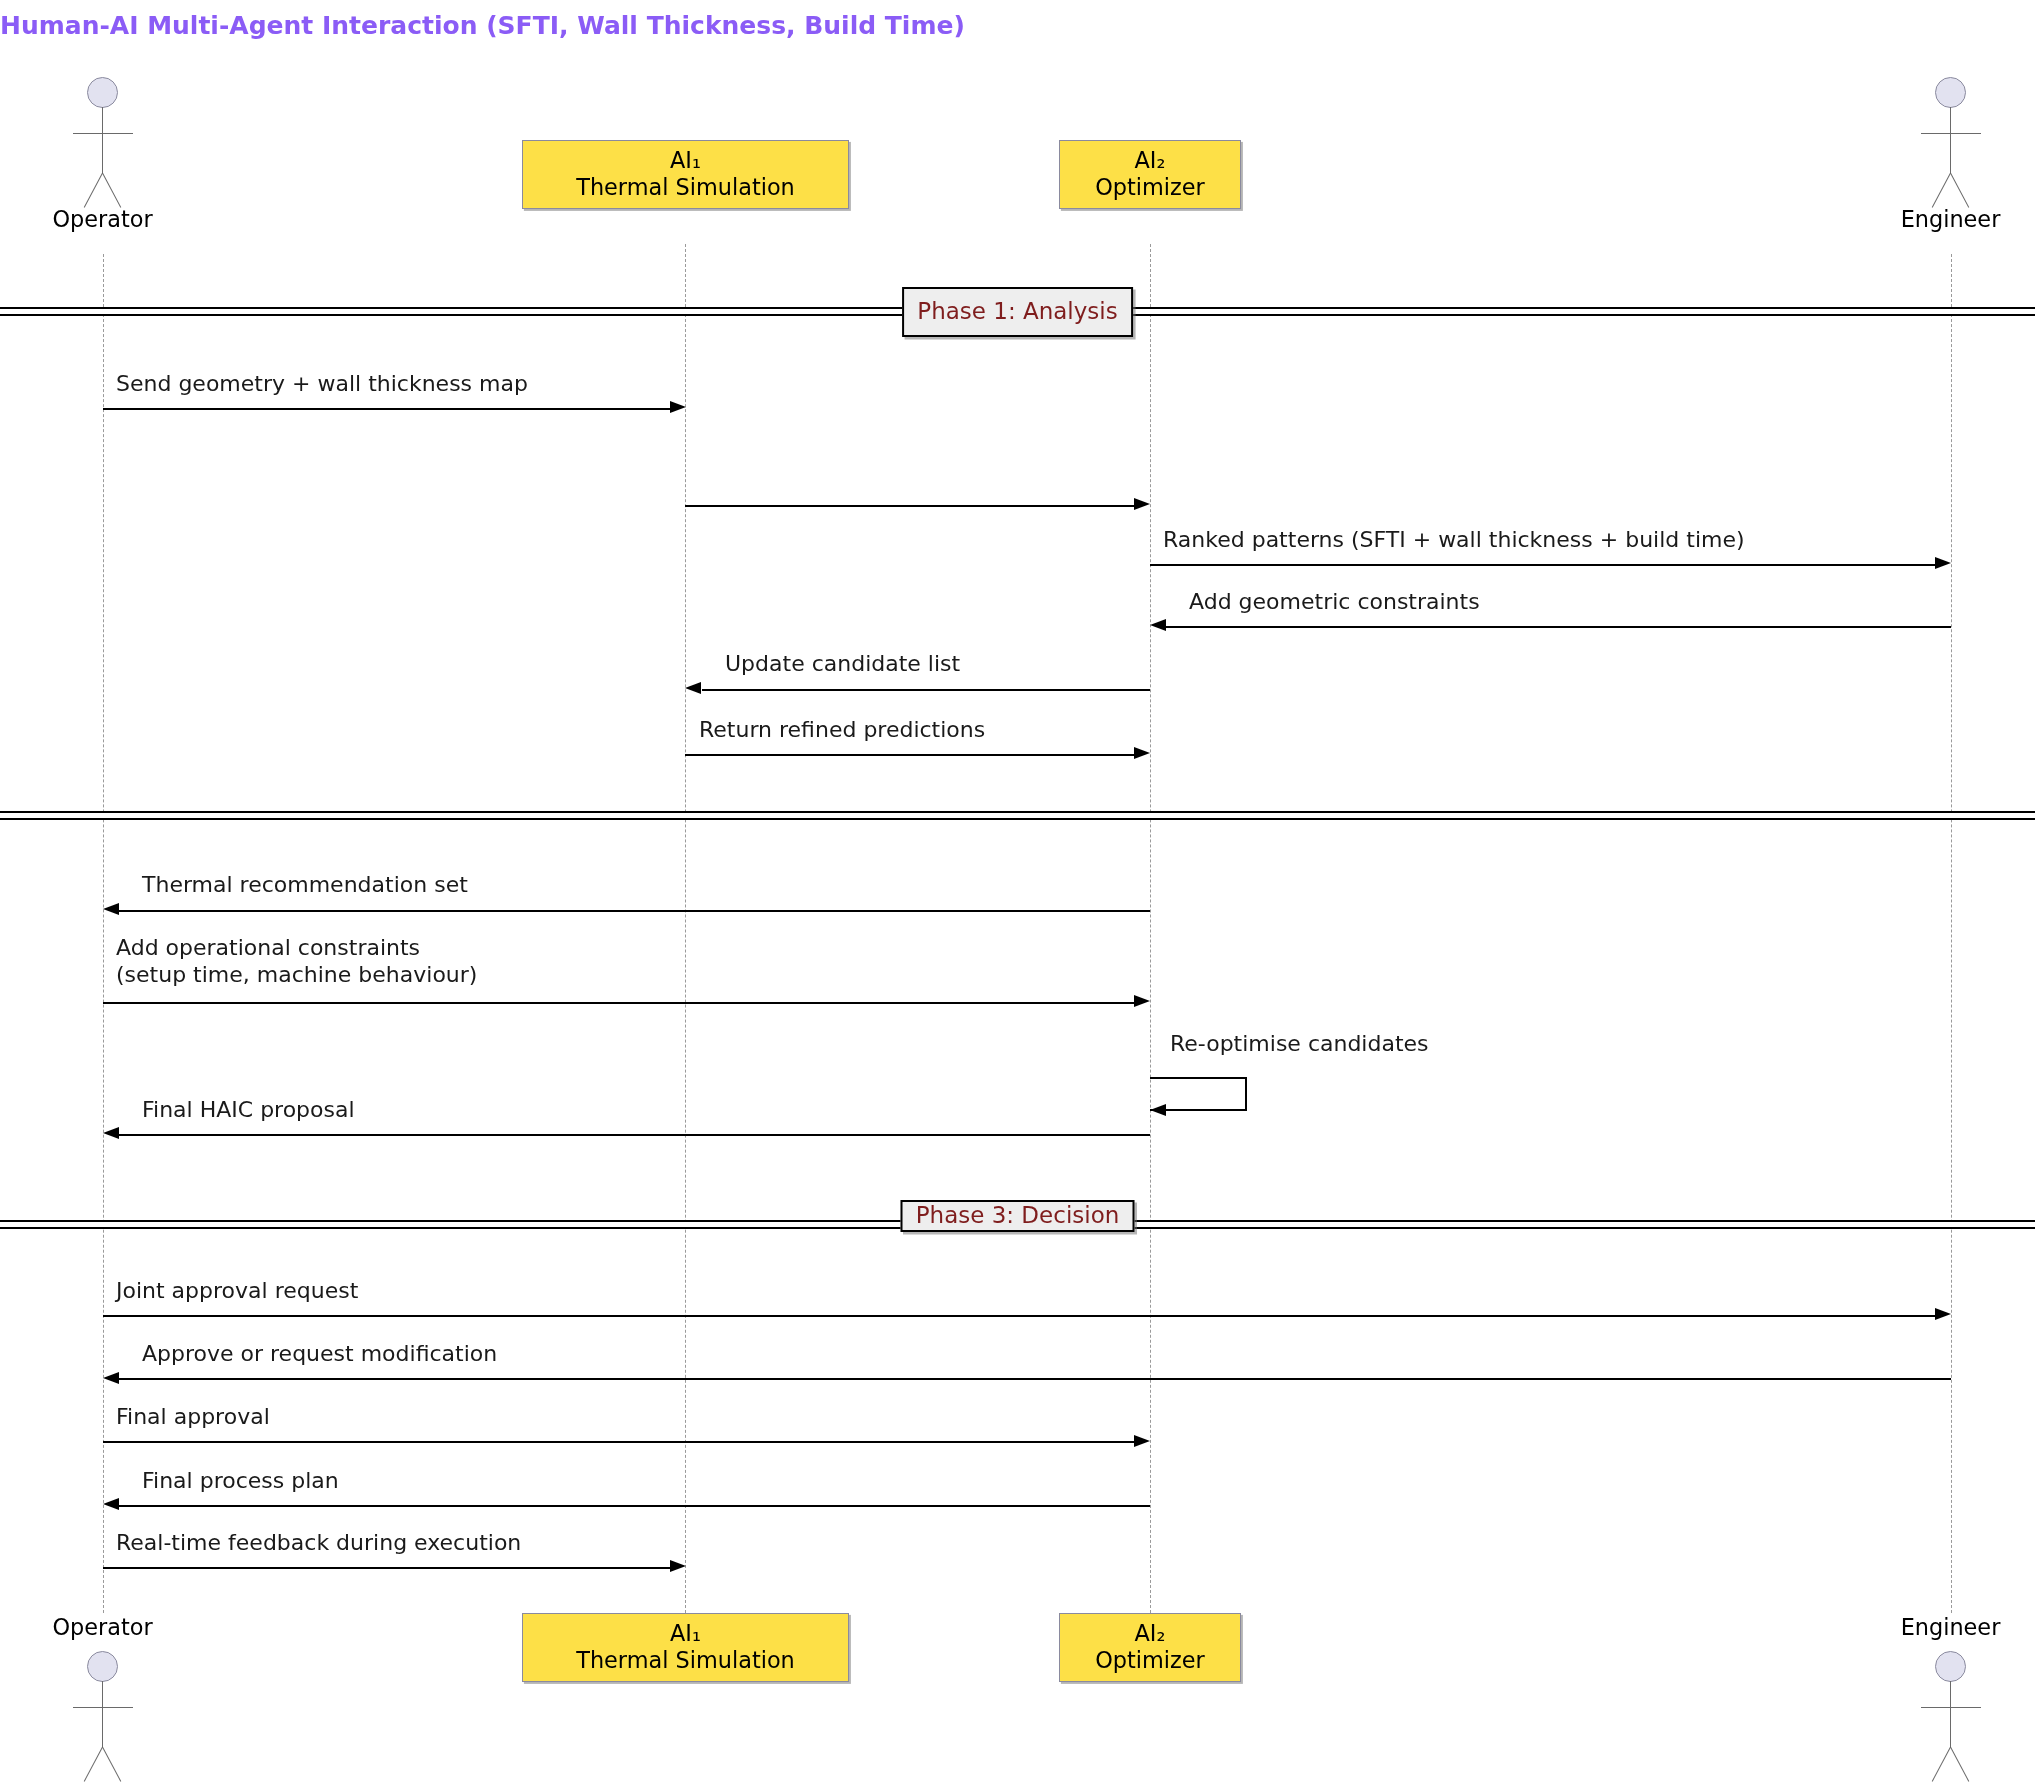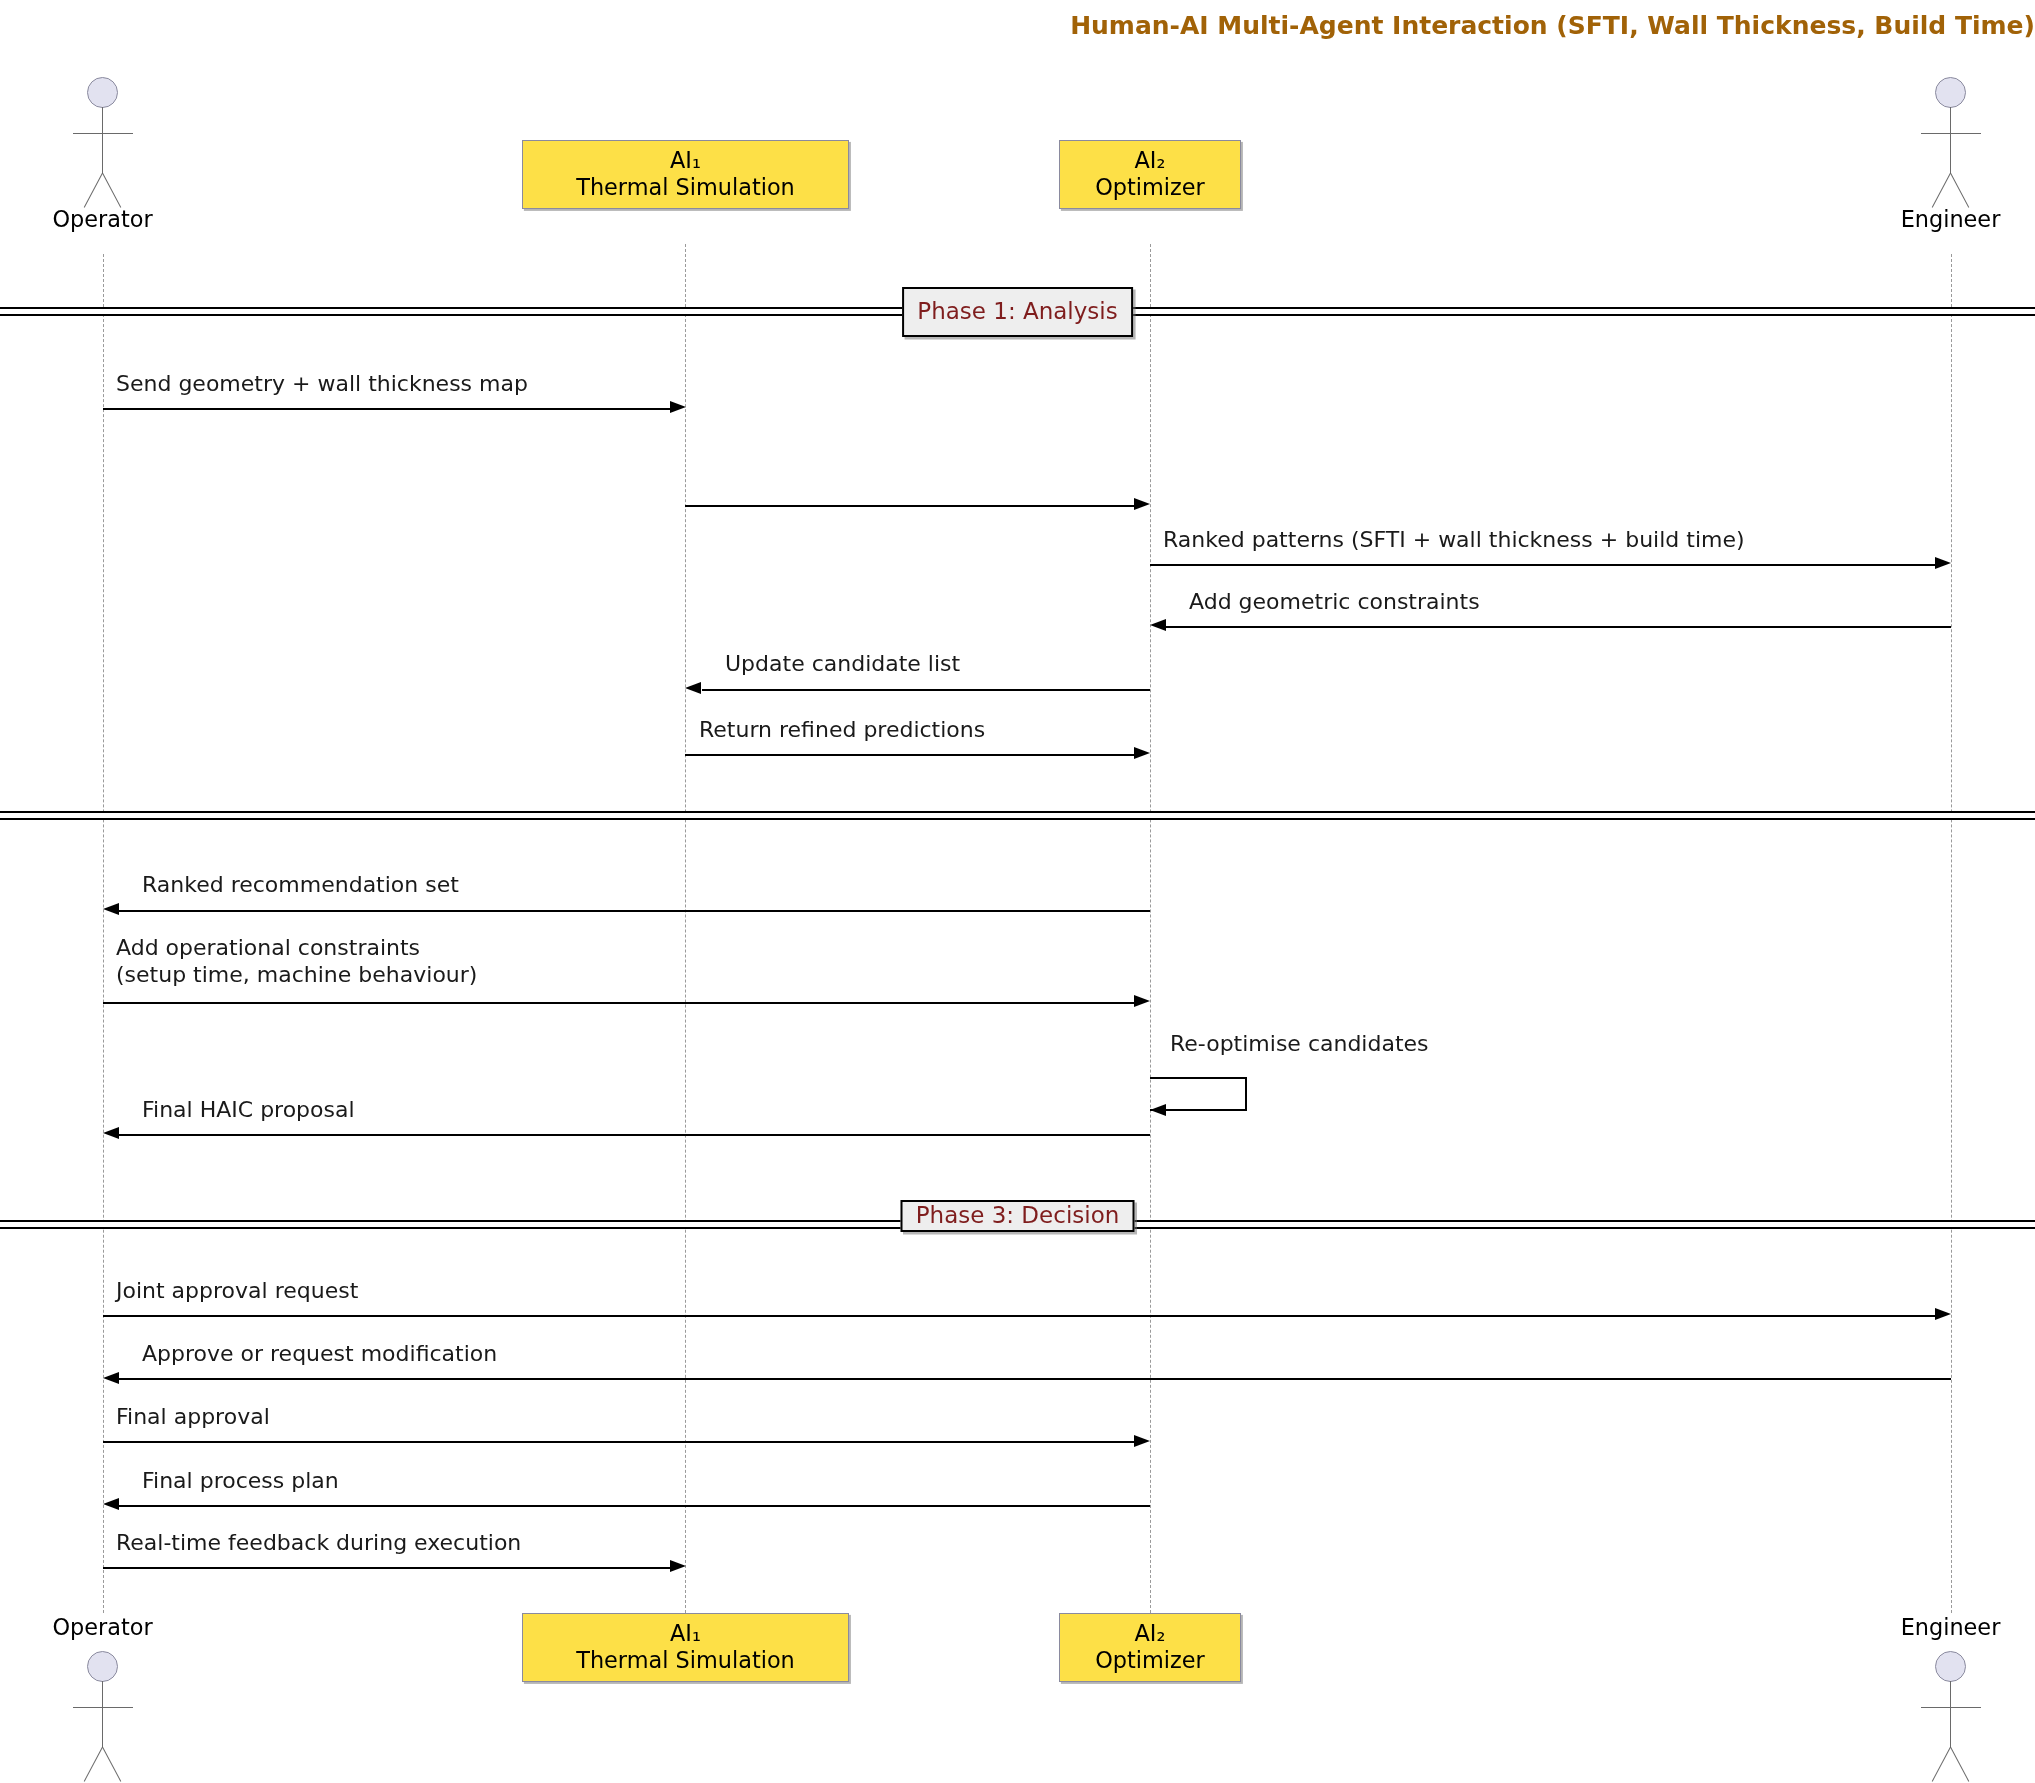--- a/index.html
+++ b/index.html
@@ -15,24 +15,24 @@
     width: 2035px;
     height: 1784px;
     background: #ffffff;
     overflow: hidden;
   }
   #diagram-title {
     position: absolute;
     top: 11.2px;
     left: 0;
     width: 100%;
-    text-align: right;
+    text-align: left;
     font-size: 25px;
     font-weight: bold;
-    color: #a16207;
+    color: #8b5cf6;
     letter-spacing: 0px;
   }
 
   
   .lifeline {
     position: absolute;
     width: 0;
     border-left: 1.9px dashed #9a9a9a;
   }
 
@@ -243,21 +243,21 @@
 
   <div class="msg-label" style="left:699px; top:717px;">
     <span>Return refined predictions</span>
   </div>
   <div class="msg-line" style="left:685px; top:754px; width:449px;"></div>
   <div class="arrow right" style="left:1134px; top:747px;"></div>
 
   <div class="divider-rail" style="top:811px;"></div>
 
   <div class="msg-label" style="left:142px; top:872px;">
-    <span>Ranked recommendation set</span>
+    <span>Thermal recommendation set</span>
   </div>
   <div class="msg-line" style="left:119px; top:910px; width:1031px;"></div>
   <div class="arrow left" style="left:103px; top:903px;"></div>
 
   <div class="msg-label" style="left:116px; top:935px;">
     <div>Add operational constraints</div>
     <div>(setup time, machine behaviour)</div>
   </div>
   <div class="msg-line" style="left:103px; top:1002px; width:1031px;"></div>
   <div class="arrow right" style="left:1134px; top:995px;"></div>

